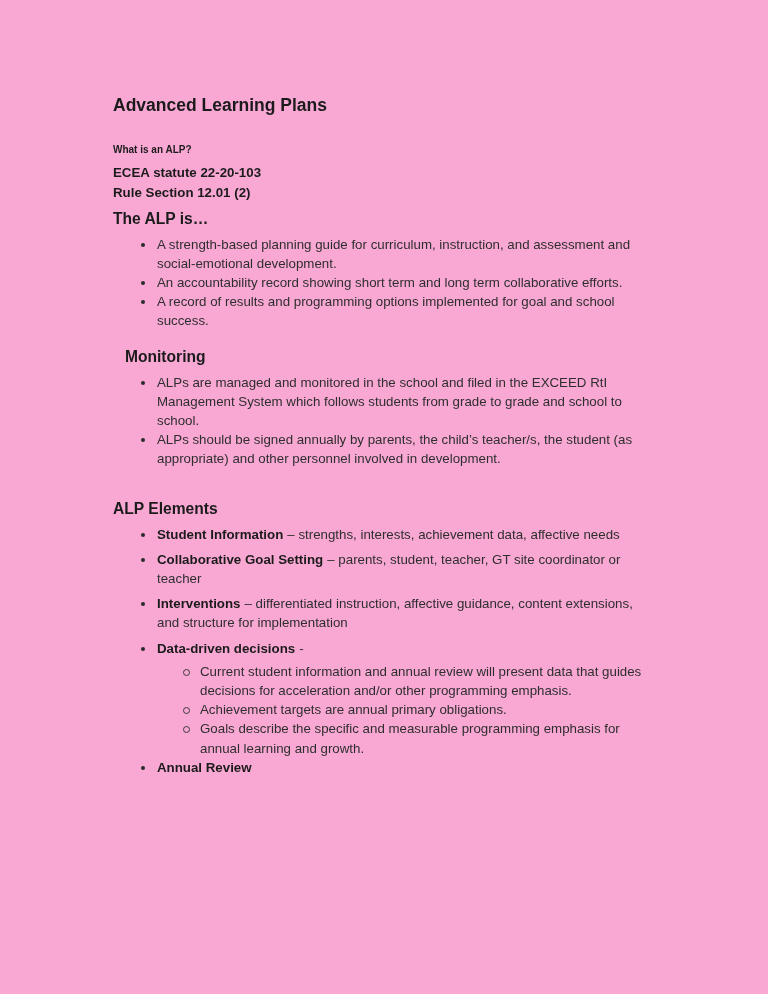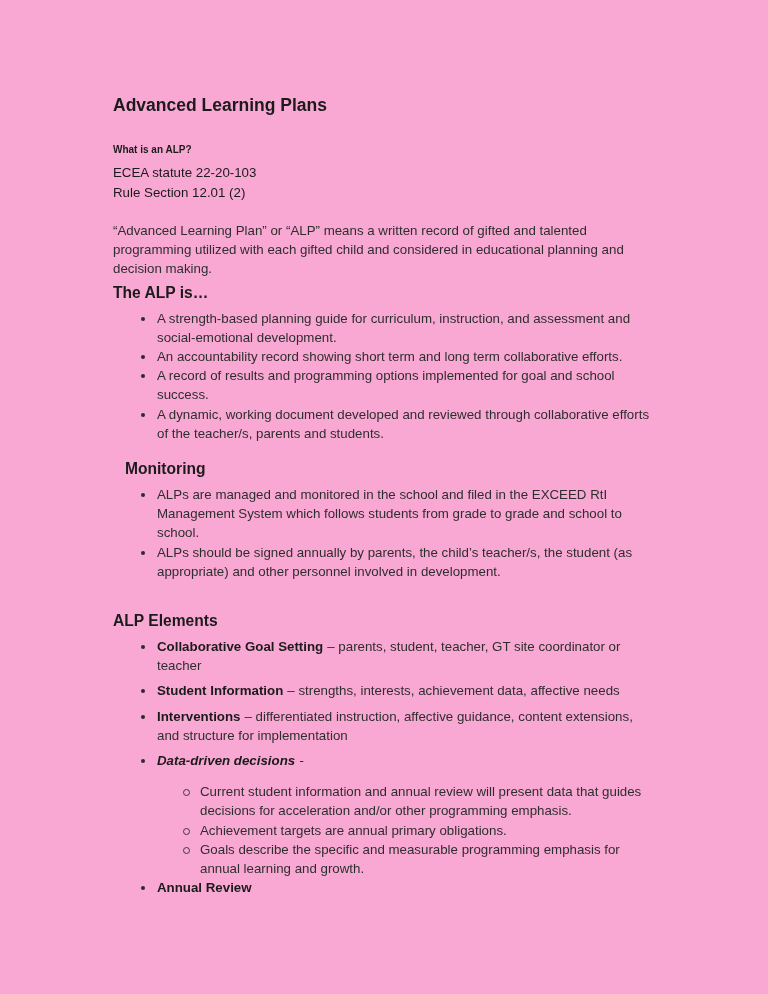--- a/index.html
+++ b/index.html
@@ -24,21 +24,21 @@
     margin: 0 0 24px 0;
   }
   .minor-heading {
     font-size: 10px;
     font-weight: 700;
     color: #1b1b1b;
     line-height: 20.5px;
     margin: 0 0 2px 0;
   }
   .bold-line {
-    font-weight: 400;
+    font-weight: 700;
     color: #1b1b1b;
     line-height: 20.5px;
   }
   .para {
     margin: 17px 0 0 0;
     line-height: 19px;
   }
   .major-heading {
     font-size: 15.6px;
     font-weight: 700;
@@ -57,21 +57,21 @@
     content: "";
     position: absolute;
     left: 28px;
     top: 8px;
     width: 4px;
     height: 4px;
     border-radius: 50%;
     background: #2b2b2b;
   }
   .li.spaced { margin-bottom: 6px; }
-  .li.no-gap { margin-bottom: 12px; font-style: italic; }
+  .li.no-gap { margin-bottom: 4px; }
   .li2 {
     position: relative;
     padding-left: 87px;
     padding-right: 14px;
   }
   .li2::before {
     content: "";
     position: absolute;
     left: 70px;
     top: 7px;
@@ -88,43 +88,41 @@
 <body>
 
 <div class="page">
 
   <h1 class="doc-title">Advanced Learning Plans</h1>
 
   <section>
     <h2 class="minor-heading">What is an ALP?</h2>
     <div class="bold-line">ECEA statute 22-20-103</div>
     <div class="bold-line">Rule Section 12.01 (2)</div>
-    <p class="para">“Advanced Learning Plan” or “ALP” means a written record of gifted and talented programming utilized with each gifted child and considered in educational planning and decision making.</p>
   </section>
 
   <section>
     <h2 class="major-heading mt-alp">The ALP is…</h2>
     <div class="li">A strength-based planning guide for curriculum, instruction, and assessment and social-emotional development.</div>
     <div class="li">An accountability record showing short term and long term collaborative efforts.</div>
     <div class="li">A record of results and programming options implemented for goal and school success.</div>
-    <div class="li">A dynamic, working document developed and reviewed through collaborative efforts of the teacher/s, parents and students.</div>
   </section>
 
   <section>
     <h2 class="major-heading mt-monitor">Monitoring</h2>
     <div class="li">ALPs are managed and monitored in the school and filed in the EXCEED RtI Management System which follows students from grade to grade and school to school.</div>
     <div class="li">ALPs should be signed annually by parents, the child’s teacher/s, the student (as appropriate) and other personnel involved in development.</div>
   </section>
 
   <section>
     <h2 class="major-heading mt-elements">ALP Elements</h2>
 
+    <div class="li spaced"><span class="term">Student Information</span><span class="desc">– strengths, interests, achievement data, affective needs</span></div>
+
     <div class="li spaced"><span class="term">Collaborative Goal Setting</span><span class="desc">– parents, student, teacher, GT site coordinator or teacher</span></div>
-
-    <div class="li spaced"><span class="term">Student Information</span><span class="desc">– strengths, interests, achievement data, affective needs</span></div>
 
     <div class="li spaced"><span class="term">Interventions</span><span class="desc">– differentiated instruction, affective guidance, content extensions, and structure for implementation</span></div>
 
     <div class="li no-gap"><span class="term">Data-driven decisions</span><span class="desc">-</span></div>
 
     <div class="li2">Current student information and annual review will present data that guides decisions for acceleration and/or other programming emphasis.</div>
     <div class="li2">Achievement targets are annual primary obligations.</div>
     <div class="li2">Goals describe the specific and measurable programming emphasis for annual learning and growth.</div>
 
     <div class="li"><span class="term">Annual Review</span></div>

